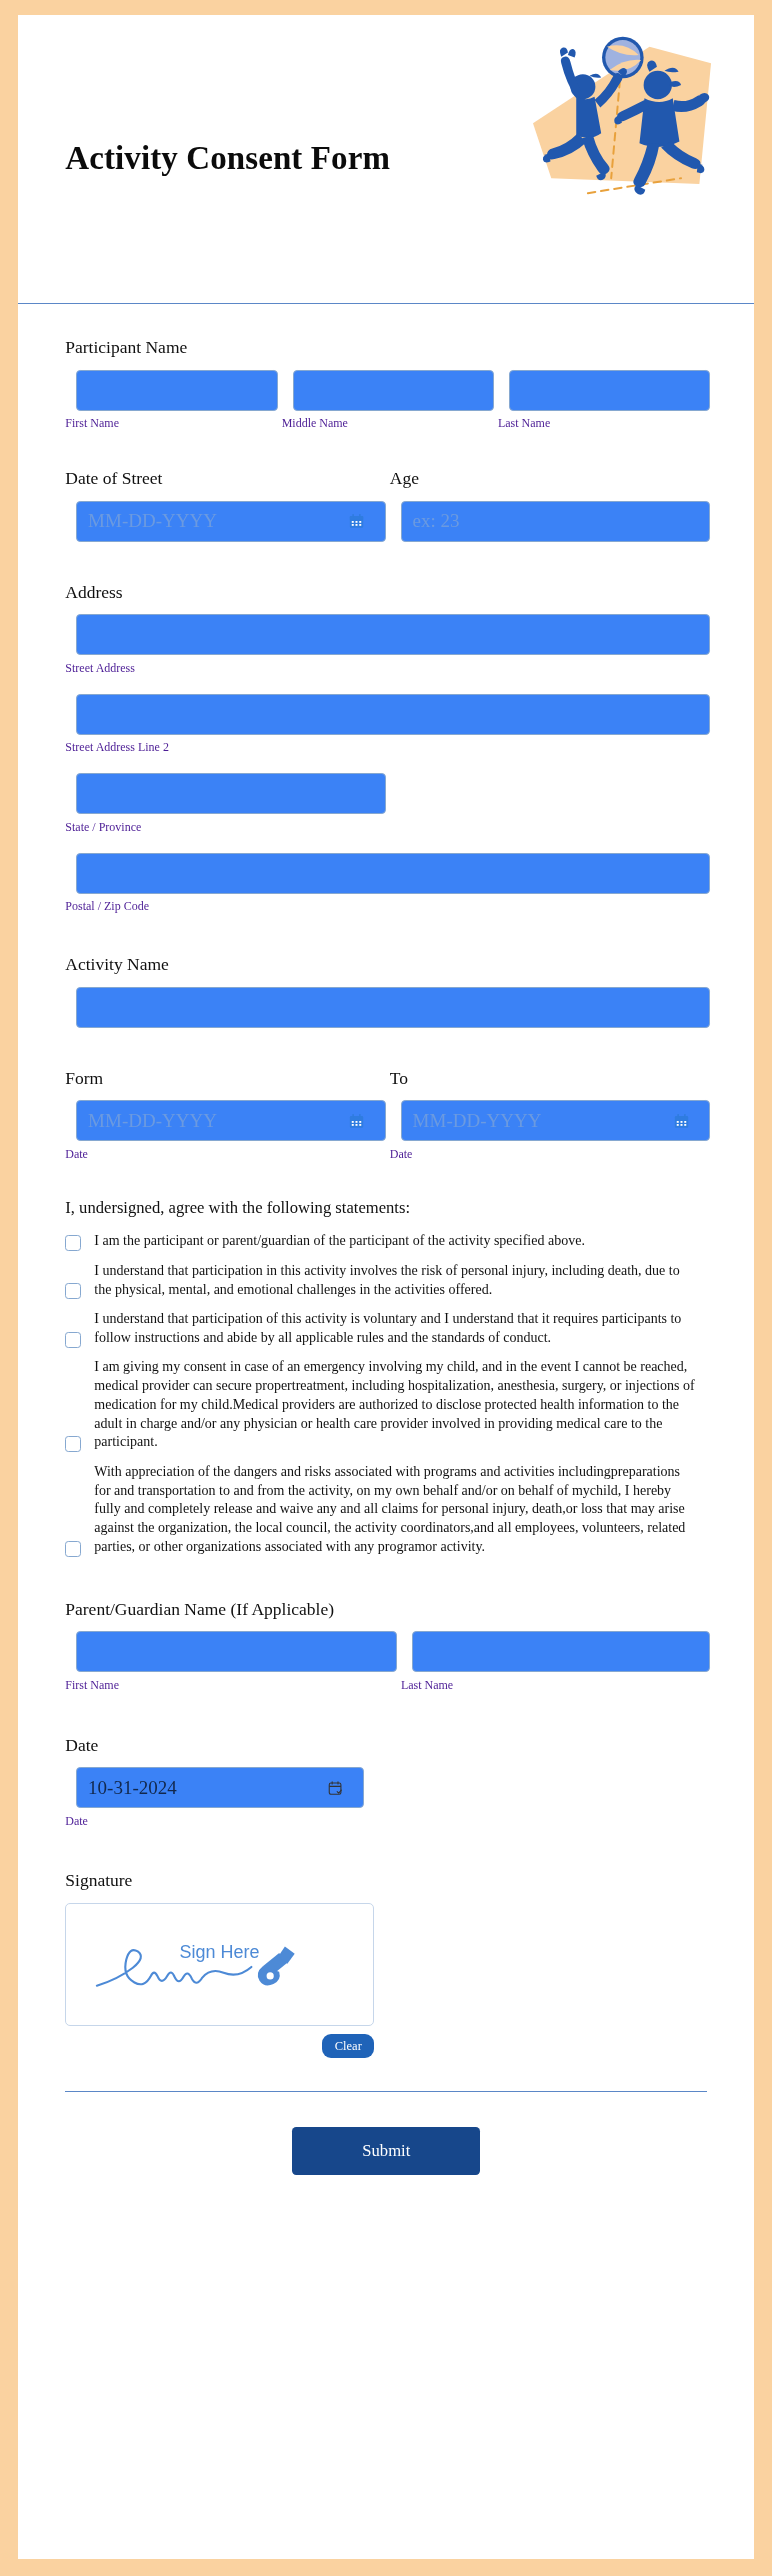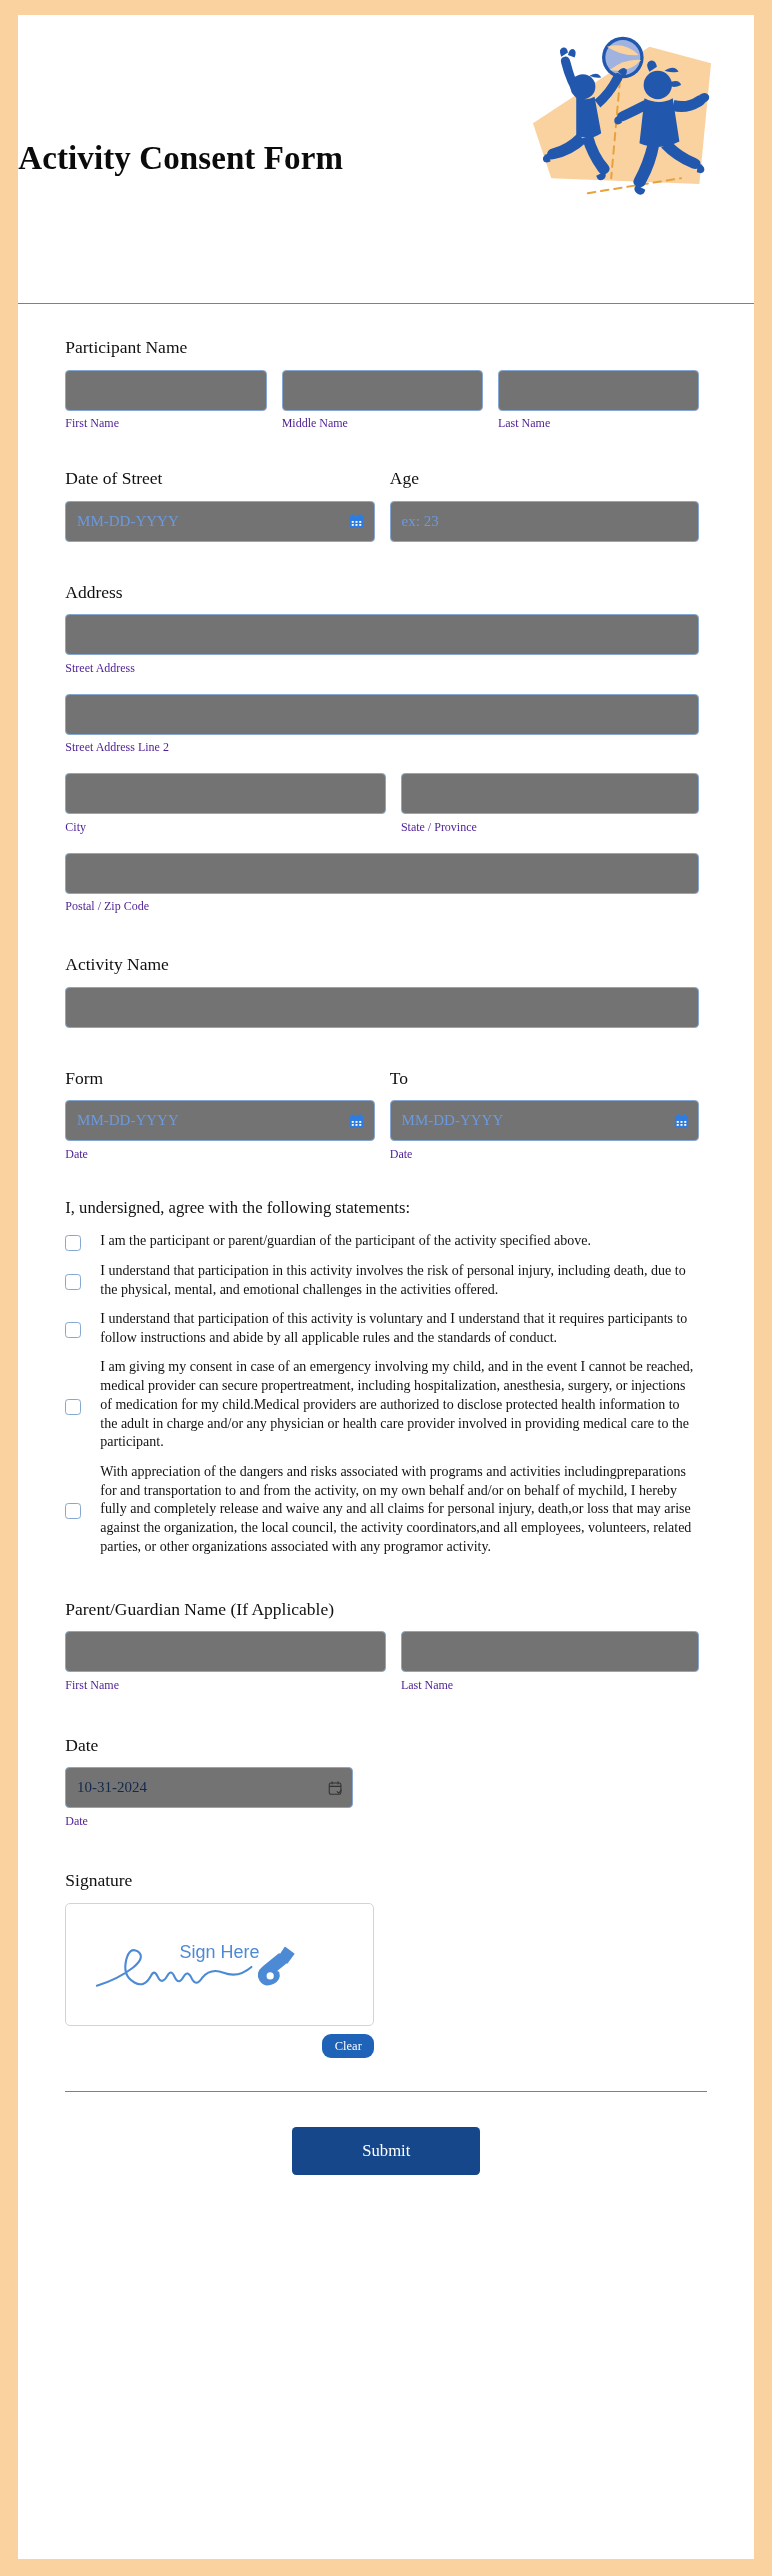--- a/index.html
+++ b/index.html
@@ -34,20 +34,21 @@
     display: flex;
     align-items: center;
   }
   .form-title {
     font-family: "Liberation Serif", "DejaVu Serif", serif;
     font-weight: bold;
     font-size: 33px;
     color: #0b0b0b;
     letter-spacing: 0.1px;
     margin: 0;
+    padding-left: 47px;
     line-height: 1.15;
   }
   .header-art {
     position: absolute;
     right: 28px;
     top: 15px;
     width: 208px;
     height: 204px;
   }
   .header-art svg { display: block; width: 100%; height: 100%; }
@@ -76,26 +77,27 @@
   }
 
   .row { display: flex; gap: 15px; }
   .col { display: flex; flex-direction: column; }
 
   .txt-input {
     width: 100%;
     height: 41px;
     border: 0.8px solid #86A8D0;
     border-radius: 4.2px;
-    background: #737373;
-    font-family: "Liberation Serif", "DejaVu Serif", serif;
-    font-size: 15px;
+    background: #3b82f6;
+    font-family: "Liberation Serif", "DejaVu Serif", serif;
+    font-size: 19px;
     color: #12284C;
     padding: 0 10.8px;
     outline: none;
+    margin-left: 11px;
   }
   .txt-input::placeholder { color: #6B9AE0; opacity: 1; }
 
   .date-wrap { position: relative; width: 100%; }
   .date-wrap .txt-input { padding-right: 37px; }
   .cal-icon {
     position: absolute;
     right: 10.8px;
     top: 50%;
     transform: translateY(-50%);
@@ -108,22 +110,22 @@
   
   .consent-block { margin-top: 5px; margin-bottom: 37px; }
   .consent-intro {
     font-family: "Liberation Serif", "DejaVu Serif", serif;
     font-size: 16.6px;
     color: #101010;
     margin-bottom: 13.3px;
   }
   .consent-item {
     display: flex;
-    align-items: center;
-    gap: 19px;
+    align-items: flex-end;
+    gap: 13px;
     margin-bottom: 10.8px;
   }
   .cbox {
     flex: 0 0 auto;
     width: 16px;
     height: 16px;
     border: 1.2px solid #86A8D0;
     border-radius: 3.3px;
     background: #fff;
     margin-top: 3.3px;
@@ -306,24 +308,20 @@
           <input class="txt-input" type="text" value="" style="">
           <div class="sub-label">Street Address</div>
         </div>
 
         <div class="col" style="margin-top:18.3px">
           <input class="txt-input" type="text" value="" style="">
           <div class="sub-label">Street Address Line 2</div>
         </div>
 
         <div class="row" style="margin-top:18.3px">
-          <div class="col" style="width:333px">
-            <input class="txt-input" type="text" value="" style="">
-            <div class="sub-label">City</div>
-          </div>
           <div class="col" style="width:310px">
             <input class="txt-input" type="text" value="" style="">
             <div class="sub-label">State / Province</div>
           </div>
         </div>
 
         <div class="col" style="margin-top:18.3px">
           <input class="txt-input" type="text" value="" style="">
           <div class="sub-label">Postal / Zip Code</div>
         </div>

